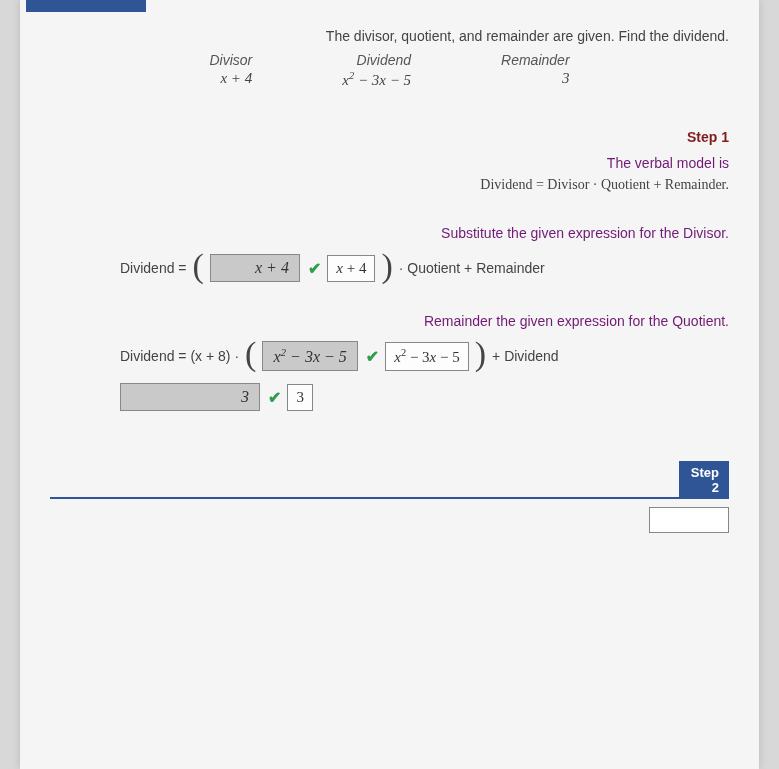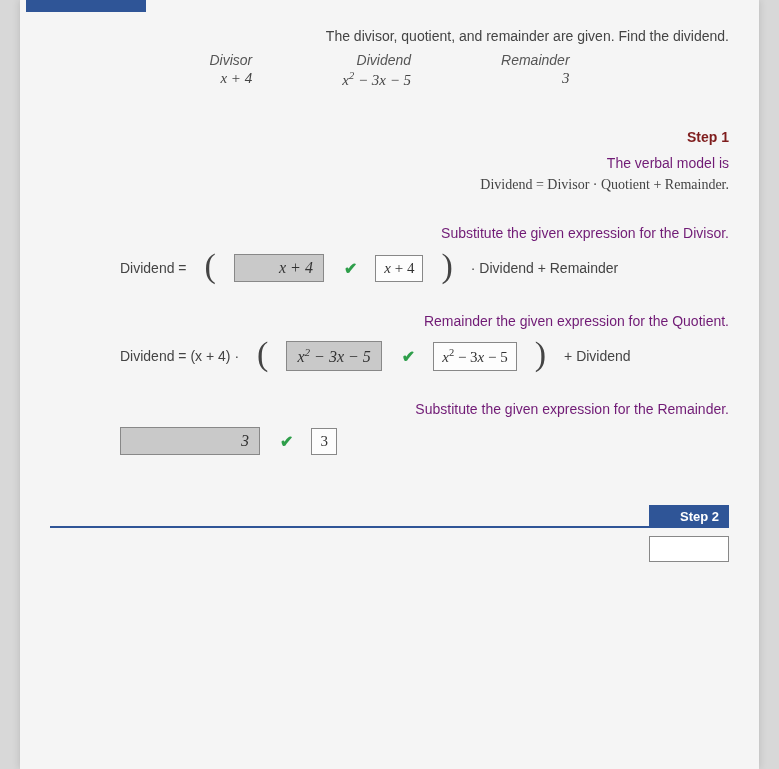--- a/index.html
+++ b/index.html
@@ -73,21 +73,21 @@
     color: #444;
     font-family: Liberation Serif, serif;
   }
   .sub-row {
     display: flex;
     align-items: center;
     flex-wrap: nowrap;
     margin: 10px 0 10px 70px;
     font-size: 14px;
     color: #444;
-    gap: 18px;
+    gap: 6px;
   }
   .paren {
     font-family: "Times New Roman", serif;
     font-size: 34px;
     line-height: 1;
     color: #444;
     position: relative;
     top: -2px;
   }
   .input-filled {
@@ -125,21 +125,21 @@
     color: #333;
   }
   .step2-bar {
     background: #2f5597;
     color: #fff;
     font-weight: bold;
     font-size: 13px;
     padding: 4px 10px;
     display: inline-block;
     margin-top: 40px;
-    width: 80px;
+    width: 50px;
   }
   .step2-line {
     height: 2px;
     background: #2f5597;
     margin-top: -2px;
     width: 100%;
   }
   sup { font-size: 0.7em; }
   .serif-it { font-family:"Times New Roman",serif; font-style:italic; }
 </style>
@@ -173,35 +173,34 @@
   <div class="formula">Dividend = Divisor · Quotient + Remainder.</div>
 
   <div class="body-text" style="margin-top:32px;">Substitute the given expression for the Divisor.</div>
   <div class="sub-row">
     <span>Dividend =</span>
     <span class="paren">(</span>
     <span class="input-filled"><span class="serif-it">x</span> + 4</span>
     <span class="check">✔</span>
     <span class="answer-box"><span class="serif-it">x</span> + 4</span>
     <span class="paren">)</span>
-    <span>· Dividend + Remainder</span>
+    <span>· Quotient + Remainder</span>
   </div>
 
   <div class="body-text" style="margin-top:28px;">Remainder the given expression for the Quotient.</div>
   <div class="sub-row">
-    <span>Dividend = (x + 4) ·</span>
+    <span>Dividend = (x + 8) ·</span>
     <span class="paren">(</span>
     <span class="input-filled"><span class="serif-it">x</span><sup>2</sup> − 3<span class="serif-it">x</span> − 5</span>
     <span class="check">✔</span>
     <span class="answer-box"><span class="serif-it">x</span><sup>2</sup> − 3<span class="serif-it">x</span> − 5</span>
     <span class="paren">)</span>
     <span>+ Dividend</span>
   </div>
 
-  <div class="body-text" style="margin-top:28px;">Substitute the given expression for the Remainder.</div>
   <div class="sub-row">
     <span class="input-filled" style="min-width:140px;">3</span>
     <span class="check">✔</span>
     <span class="answer-box">3</span>
   </div>
 
   <div>
     <div class="step2-bar">Step 2</div>
     <div class="step2-line"></div>
   </div>

